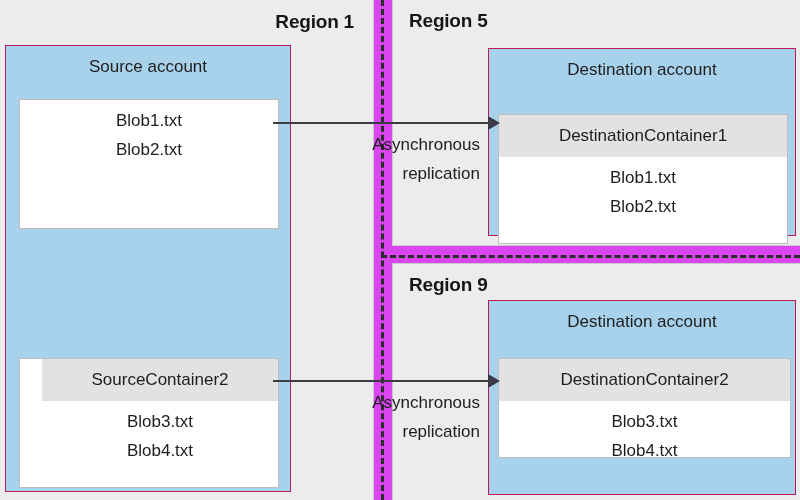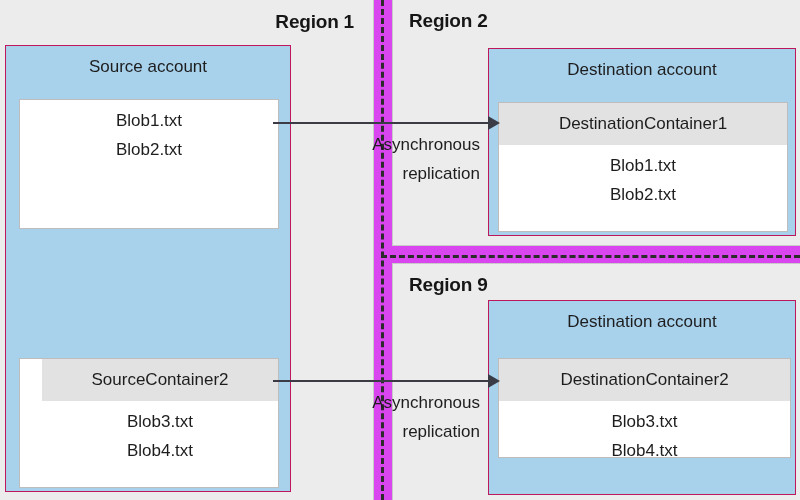--- a/index.html
+++ b/index.html
@@ -85,21 +85,21 @@
 
   
   .container-card {
     position: absolute;
     background: #ffffff;
     border: 1px solid #bdbdbd;
     box-sizing: border-box;
   }
   #src-container-1  { left: 13px;  top: 53px;  width: 260px; height: 130px; }
   #src-container-2  { left: 13px;  top: 312px; width: 260px; height: 130px; padding-left: 22px; }
-  #dst-container-1  { left: 9px;   top: 53px;  width: 290px; height: 130px; }
+  #dst-container-1  { left: 9px;   top: 65px;  width: 290px; height: 130px; }
   #dst-container-2  { left: 9px;   top: 57px;  width: 293px; height: 100px; }
 
   .card-header {
     height: 42px;
     background: #e2e2e2;
     display: flex;
     align-items: center;
     justify-content: center;
     font-size: 17px;
     color: #1d1d1d;
@@ -173,21 +173,21 @@
     <div class="container-card" id="src-container-2">
       <div class="card-header">SourceContainer2</div>
       <div class="card-body">
         <div class="blob-row">Blob3.txt</div>
         <div class="blob-row">Blob4.txt</div>
       </div>
     </div>
   </div>
 
   <div class="region-panel" id="region2-panel">
-    <div class="region-title" id="region2-title">Region 2</div>
+    <div class="region-title" id="region2-title">Region 5</div>
   </div>
 
   <div class="account-box" id="dest-account-r2">
     <div class="account-title">Destination account</div>
 
     <div class="container-card" id="dst-container-1">
       <div class="card-header">DestinationContainer1</div>
       <div class="card-body">
         <div class="blob-row">Blob1.txt</div>
         <div class="blob-row">Blob2.txt</div>

